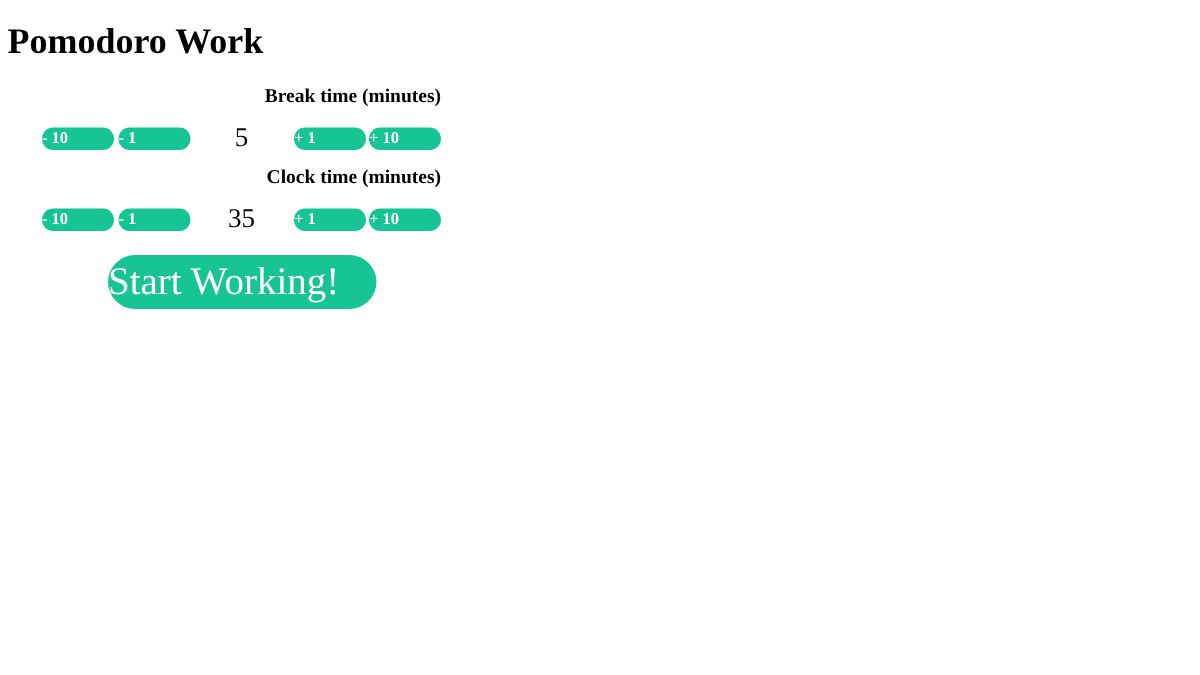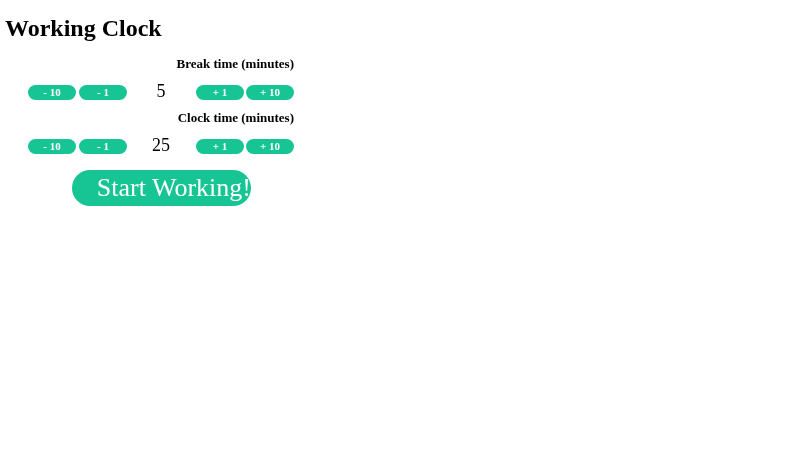--- a/index.html
+++ b/index.html
@@ -1,38 +1,38 @@
 <!DOCTYPE html>
 <html><head>
 <meta charset="utf-8">
 <style>
   html, body { margin: 0; padding: 0; background: #ffffff; }
   body { width: 800px; height: 450px; position: relative; font-family: "Liberation Serif", serif; color: #000; overflow: hidden; }
   h1 { position: absolute; left: 5px; top: 13px; margin: 0; font-size: 24px; font-weight: bold; line-height: 30px; }
   .label { position: absolute; left: 28px; width: 266px; text-align: right; font-size: 13px; font-weight: bold; line-height: 16px; }
-  .btn { position: absolute; height: 15px; width: 48px; border: none; border-radius: 8px; background: #17c493; color: #ffffff; font-family: "Liberation Serif", serif; font-weight: bold; font-size: 11px; line-height: 15px; padding: 0; text-align: center; cursor: pointer; }
+  .btn { position: absolute; height: 15px; width: 48px; border: none; border-radius: 8px; background: #17c493; color: #ffffff; font-family: "Liberation Serif", serif; font-weight: bold; font-size: 11px; line-height: 15px; padding: 0; text-align: left; cursor: pointer; }
   .num { position: absolute; width: 60px; left: 131px; text-align: center; font-size: 18px; line-height: 20px; }
-  .start { position: absolute; left: 72px; top: 170px; width: 179px; height: 36px; border: none; border-radius: 18px; background: #17c493; color: #ffffff; font-family: "Liberation Serif", serif; font-size: 26px; line-height: 36px; padding: 0; text-align: right; cursor: pointer; }
+  .start { position: absolute; left: 72px; top: 170px; width: 179px; height: 36px; border: none; border-radius: 18px; background: #17c493; color: #ffffff; font-family: "Liberation Serif", serif; font-size: 26px; line-height: 36px; padding: 0; text-align: left; cursor: pointer; }
 </style>
 </head>
 <body>
 
-<h1>Working Clock</h1>
+<h1>Pomodoro Work</h1>
 
 <div>
   <div class="label" style="top:56px;">Break time (minutes)</div>
   <button class="btn" style="left:28px; top:85px;">- 10</button>
   <button class="btn" style="left:79px; top:85px;">- 1</button>
   <div class="num" style="top:81px;">5</div>
   <button class="btn" style="left:196px; top:85px;">+ 1</button>
   <button class="btn" style="left:246px; top:85px;">+ 10</button>
 </div>
 
 <div>
   <div class="label" style="top:110px;">Clock time (minutes)</div>
   <button class="btn" style="left:28px; top:139px;">- 10</button>
   <button class="btn" style="left:79px; top:139px;">- 1</button>
-  <div class="num" style="top:135px;">25</div>
+  <div class="num" style="top:135px;">35</div>
   <button class="btn" style="left:196px; top:139px;">+ 1</button>
   <button class="btn" style="left:246px; top:139px;">+ 10</button>
 </div>
 
 <button class="start">Start Working!</button>
 
 </body></html>

